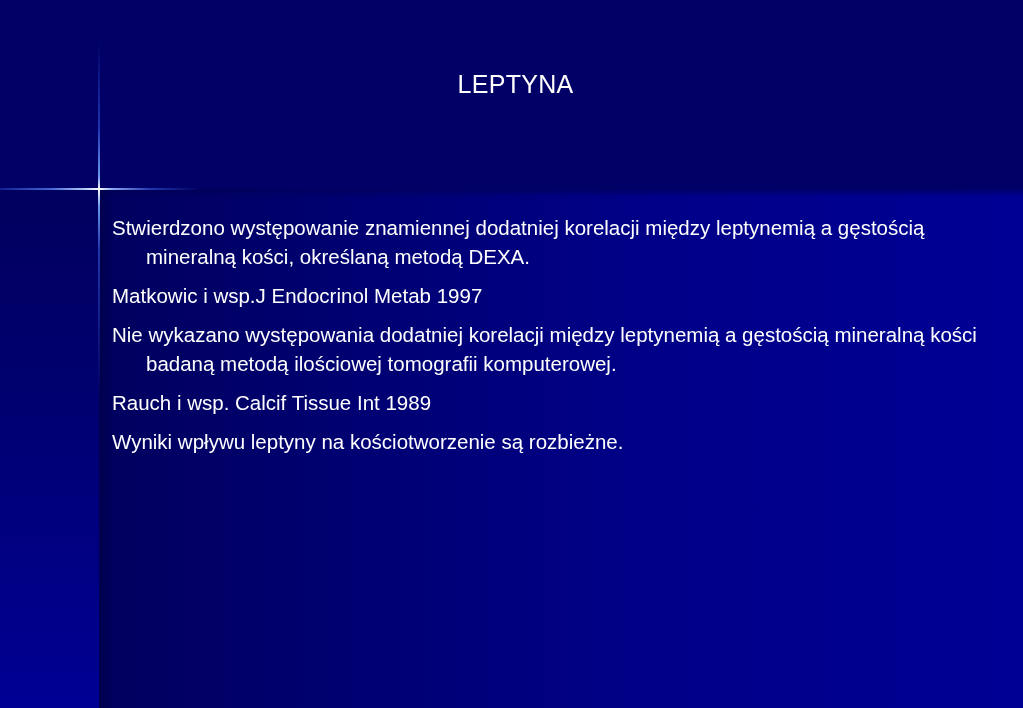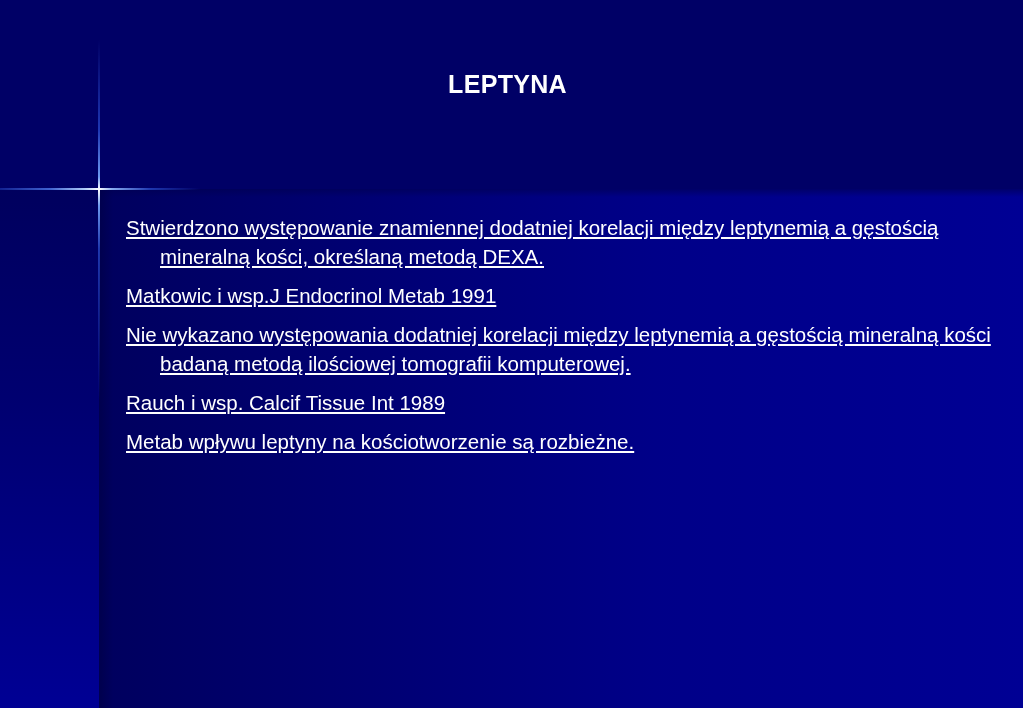--- a/index.html
+++ b/index.html
@@ -81,51 +81,51 @@
         rgba(150,190,255,0.9) 56%,
         rgba(60,110,255,0.5) 75%,
         rgba(60,110,255,0) 100%);
     }
     .title {
       position: absolute;
       left: 0;
       top: 68px;
       width: 1015px;
       text-align: center;
-      font-weight: bold;
+      font-weight: normal;
       font-size: 25px;
       letter-spacing: 0.3px;
       line-height: 32px;
+      padding-left: 8px;
     }
     .content {
       position: absolute;
       left: 112px;
       top: 213px;
       width: 905px;
       font-size: 20.5px;
       line-height: 29px;
     }
     .para {
-      margin: 0 0 10px 14px;
+      margin: 0 0 10px 0;
       padding-left: 34px;
       text-indent: -34px;
-      text-decoration: underline;
     }
   </style>
 </head>
 <body>
 
 <div class="slide">
   <div class="panel-left"></div>
   <div class="panel-main"></div>
   <div class="line-h"></div>
   <div class="line-v"></div>
 
   <div class="title">LEPTYNA</div>
 
   <div class="content">
     <p class="para">Stwierdzono występowanie znamiennej dodatniej korelacji między leptynemią a gęstością mineralną kości, określaną metodą DEXA.</p>
-    <p class="para">Matkowic i wsp.J Endocrinol Metab 1991</p>
+    <p class="para">Matkowic i wsp.J Endocrinol Metab 1997</p>
     <p class="para">Nie wykazano występowania dodatniej korelacji między leptynemią a gęstością mineralną kości badaną metodą ilościowej tomografii komputerowej.</p>
     <p class="para">Rauch i wsp. Calcif Tissue Int 1989</p>
-    <p class="para">Metab wpływu leptyny na kościotworzenie są rozbieżne.</p>
+    <p class="para">Wyniki wpływu leptyny na kościotworzenie są rozbieżne.</p>
   </div>
 </div>
 
 </body></html>

